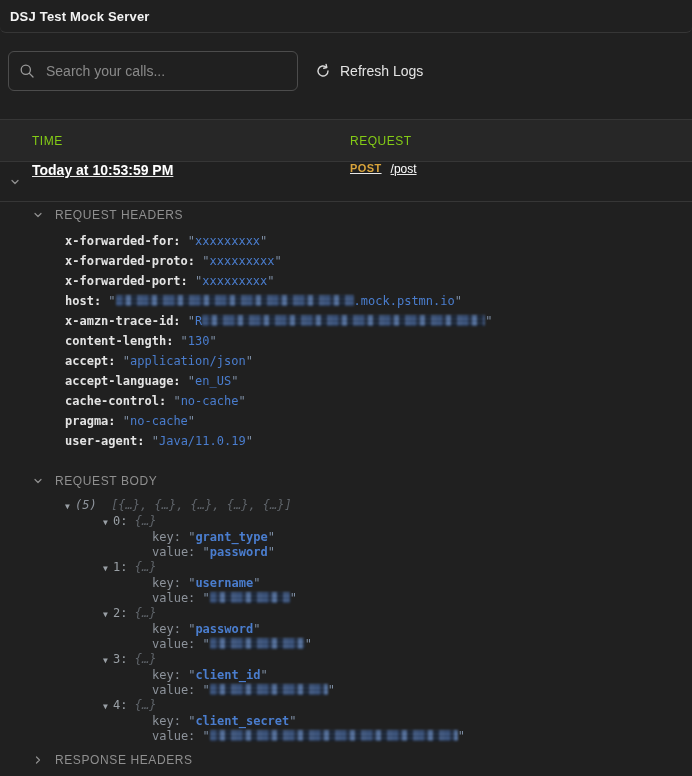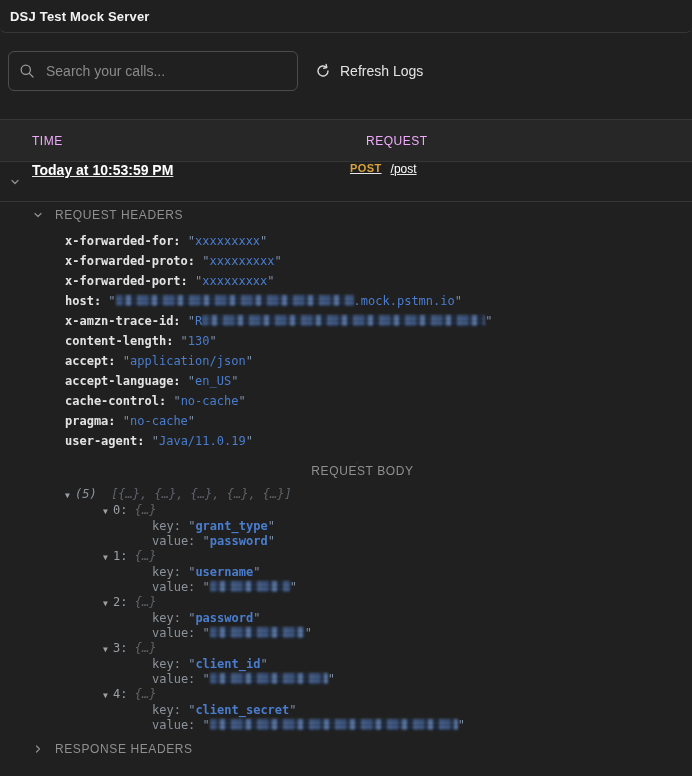--- a/index.html
+++ b/index.html
@@ -38,21 +38,21 @@
   .refresh-btn{
     display:flex; align-items:center; gap:9px; margin-left:17px;
     background:transparent; border:none; cursor:pointer;
     font-family:"Liberation Sans",sans-serif; font-size:14px; color:#e4e4e4; padding:0;text-align:center;
   }
 
   .thead{
     height:42px; background:#272727;
     border-bottom:1px solid var(--divider);
     display:flex; align-items:center;
-    font-size:12px; color:#f0abfc; letter-spacing:.5px;gap:16px;
+    font-size:12px; color:#84cc16; letter-spacing:.5px;
   }
   .col-time{ margin-left:32px; width:318px; }
   .log-row{
     height:40px; border-bottom:1px solid var(--divider);
     display:flex; align-items:flex-start; position:relative; cursor:pointer;text-decoration:underline;
   }
   .row-chevron{ position:absolute; left:10px; top:15px; }
   .entry-time{ margin-left:32px; width:318px; font-size:14px; font-weight:bold; color:#ffffff; }
   .entry-method{ font-size:11px; font-weight:bold; letter-spacing:.4px; color:var(--method-post); margin-right:9px; }
   .entry-path{ font-size:12px; color:#ffffff; }
@@ -64,21 +64,21 @@
   }
   .section-head svg{ margin-right:12px; }
 
   .mono, .mono *{ font-family:"DejaVu Sans Mono","Liberation Mono",monospace; }
   #req-headers{ margin:8px 0 0 65px; }
   .kv-line{ font-size:12px; line-height:20px; white-space:pre; }
   .kv-line .key{ font-weight:bold; color:#e3e3e3; }
   .quote{ color:var(--quote-gray); }
   .val{ color:var(--accent-blue); }
 
-  #req-body-head{ margin-top:11px;flex-direction:column; }
+  #req-body-head{ margin-top:22px; }
   #req-body{ margin:9px 0 0 65px; }
   .t-line{ font-size:12px; line-height:15px; white-space:pre; }
   .t-item{ margin-left:38px; }
   .t-kv{ margin-left:87px; }
   .expander{ color:#9aa0a6; font-size:8px; cursor:pointer; display:inline-block; width:10px; }
   .count{ color:#8d939b; font-style:italic; }
   .preview, .brace{ color:#5f646a; font-style:italic; }
   .idx{ color:#9aa0a6; }
   .lbl{ color:#8d939b;margin-top:24px; }
   #req-body .val{ font-weight:bold; }

